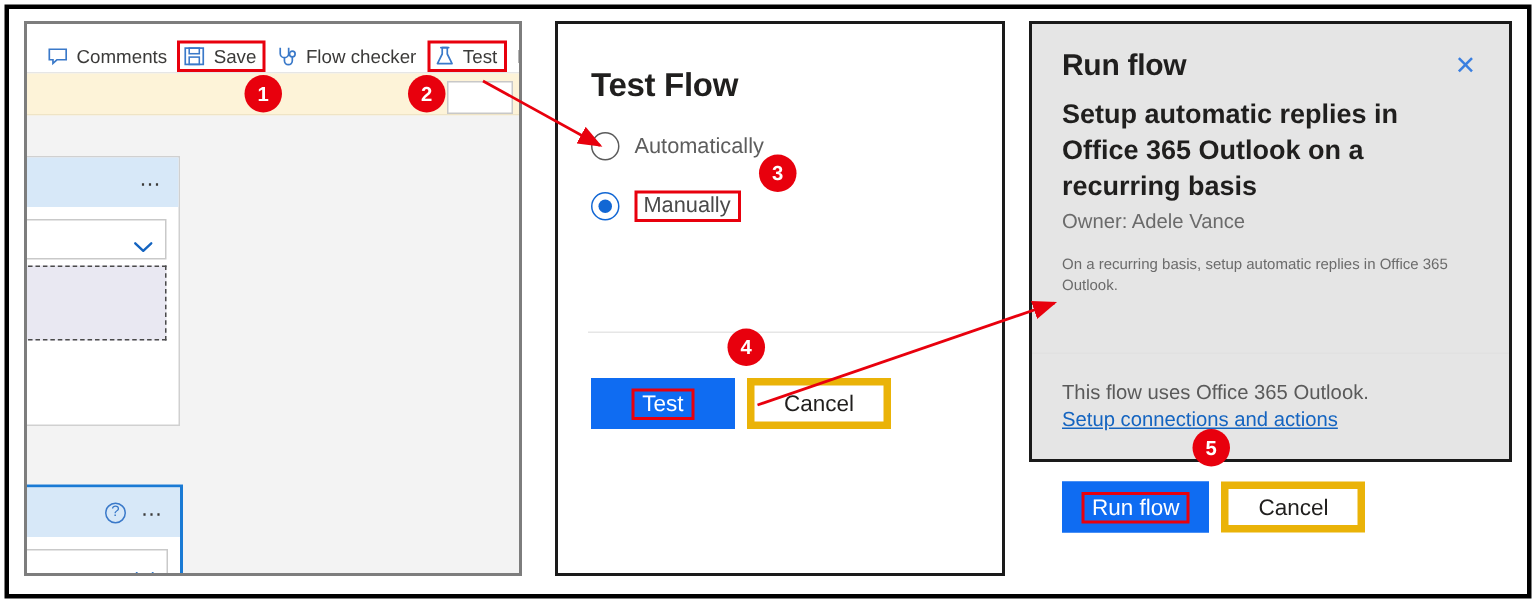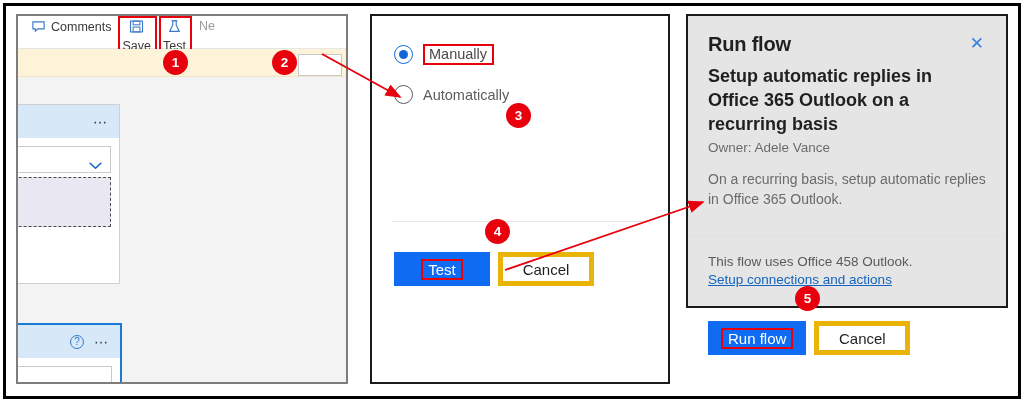--- a/index.html
+++ b/index.html
@@ -32,41 +32,40 @@
     border: 2px solid #7d7d7d;
     background: #f5f5f5;
     overflow: hidden;
   }
   .designer-toolbar {
     position: absolute;
     left: 0; top: 0;
     width: 100%; height: 33px;
     background: #ffffff;
     display: flex;
-    align-items: flex-start;
+    align-items: flex-end;
     padding-left: 8px;
     gap: 2px;
     border-bottom: 1px solid #e6e6e6;
   }
   .tb-item {
     display: flex;
     align-items: center;
     gap: 5px;
     padding: 3px 5px;
     font-size: 12.5px;
     color: #3b3a39;
     white-space: nowrap;
     cursor: pointer;
   }
   .tb-item .tb-ico { width: 15px; height: 15px; display: block; flex: 0 0 15px; }
   .tb-item.clipped { color: #9a9a9a; overflow: hidden; }
   .tb-hl {
     border: 2px solid #e8000d;
     padding: 1px 4px 1px 2px;
-    flex-direction: column;
   }
 
   .designer-banner {
     position: absolute;
     left: 0; top: 33px;
     width: 100%; height: 28px;
     background: #fdf3d8;
     border-bottom: 1px solid #efe4c5;
   }
   .banner-chip {
@@ -266,21 +265,21 @@
     color: #201f1e;
     line-height: 1.32;
   }
   .rf-owner {
     margin-top: 4px;
     font-size: 13.5px;
     color: #6b6b6b;
   }
   .rf-desc {
     margin-top: 15px;
-    font-size: 14px;
+    font-size: 10px;
     color: #6b6b6b;
     line-height: 1.38;
   }
   .rf-divider {
     position: absolute;
     left: 0; right: 0;
     top: 219px;
     height: 1px;
     background: #e1e1e1;
   }
@@ -362,20 +361,30 @@
         <span class="tb-ico">
           <svg viewBox="0 0 16 16" width="15" height="15">
             <rect x="1.6" y="2.2" width="12.8" height="11.6" fill="none" stroke="#3a79c9" stroke-width="1.2"></rect>
             <rect x="4.4" y="2.2" width="7.2" height="4" fill="none" stroke="#3a79c9" stroke-width="1.1"></rect>
             <rect x="4.4" y="8.6" width="7.2" height="5.2" fill="none" stroke="#3a79c9" stroke-width="1.1"></rect>
           </svg>
         </span>
         <span>Save</span>
       </div>
 
+      <div class="tb-item">
+        <span class="tb-ico">
+          <svg viewBox="0 0 16 16" width="15" height="15">
+            <path d="M3 2v4a3 3 0 0 0 6 0V2" fill="none" stroke="#3a79c9" stroke-width="1.2"></path>
+            <path d="M6 9v2.2a2.8 2.8 0 0 0 5.6 0V8.4" fill="none" stroke="#3a79c9" stroke-width="1.2"></path>
+            <circle cx="11.6" cy="6.4" r="2" fill="none" stroke="#3a79c9" stroke-width="1.2"></circle>
+          </svg>
+        </span>
+        <span>Flow checker</span>
+      </div>
 
       <div class="tb-item tb-hl">
         <span class="tb-ico">
           <svg viewBox="0 0 16 16" width="15" height="15">
             <path d="M6.2 1.8v4.6L2.8 13.2h10.4L9.8 6.4V1.8z" fill="none" stroke="#3a79c9" stroke-width="1.2" stroke-linejoin="round"></path>
             <path d="M5.2 1.8h5.6" stroke="#3a79c9" stroke-width="1.2" stroke-linecap="round"></path>
           </svg>
         </span>
         <span>Test</span>
       </div>
@@ -422,29 +431,30 @@
             </span>
           </div>
         </div>
       </div>
 
     </div>
   </div>
 
   <div class="panel-testflow">
     <div class="tf-inner">
+      <div class="tf-title">Test Flow</div>
+
+      <div class="radio-row">
+        <span class="radio"></span>
+        <span class="radio-label">Automatically</span>
+      </div>
 
       <div class="radio-row">
         <span class="radio checked"></span>
         <span class="radio-label boxed">Manually</span>
-      </div>
-
-      <div class="radio-row">
-        <span class="radio"></span>
-        <span class="radio-label">Automatically</span>
       </div>
     </div>
 
     <div class="tf-divider"></div>
 
     <div class="btn-row">
       <div class="btn btn-primary">
         <span class="btn-label-boxed">Test</span>
       </div>
       <div class="btn btn-secondary">
@@ -459,21 +469,21 @@
         <span class="rf-title">Run flow</span>
         <span class="rf-close">✕</span>
       </div>
       <div class="rf-sub">Setup automatic replies in Office 365 Outlook on a recurring basis</div>
       <div class="rf-owner">Owner: Adele Vance</div>
       <div class="rf-desc">On a recurring basis, setup automatic replies in Office 365 Outlook.</div>
 
       <div class="rf-divider"></div>
 
       <div class="rf-foot">
-        <div class="rf-uses">This flow uses Office 458 Outlook.</div>
+        <div class="rf-uses">This flow uses Office 365 Outlook.</div>
         <a class="rf-link">Setup connections and actions</a>
       </div>
 
       <div class="rf-btnrow">
         <div class="btn btn-primary">
           <span class="btn-label-boxed">Run flow</span>
         </div>
         <div class="btn btn-secondary">
           <span>Cancel</span>
         </div>

